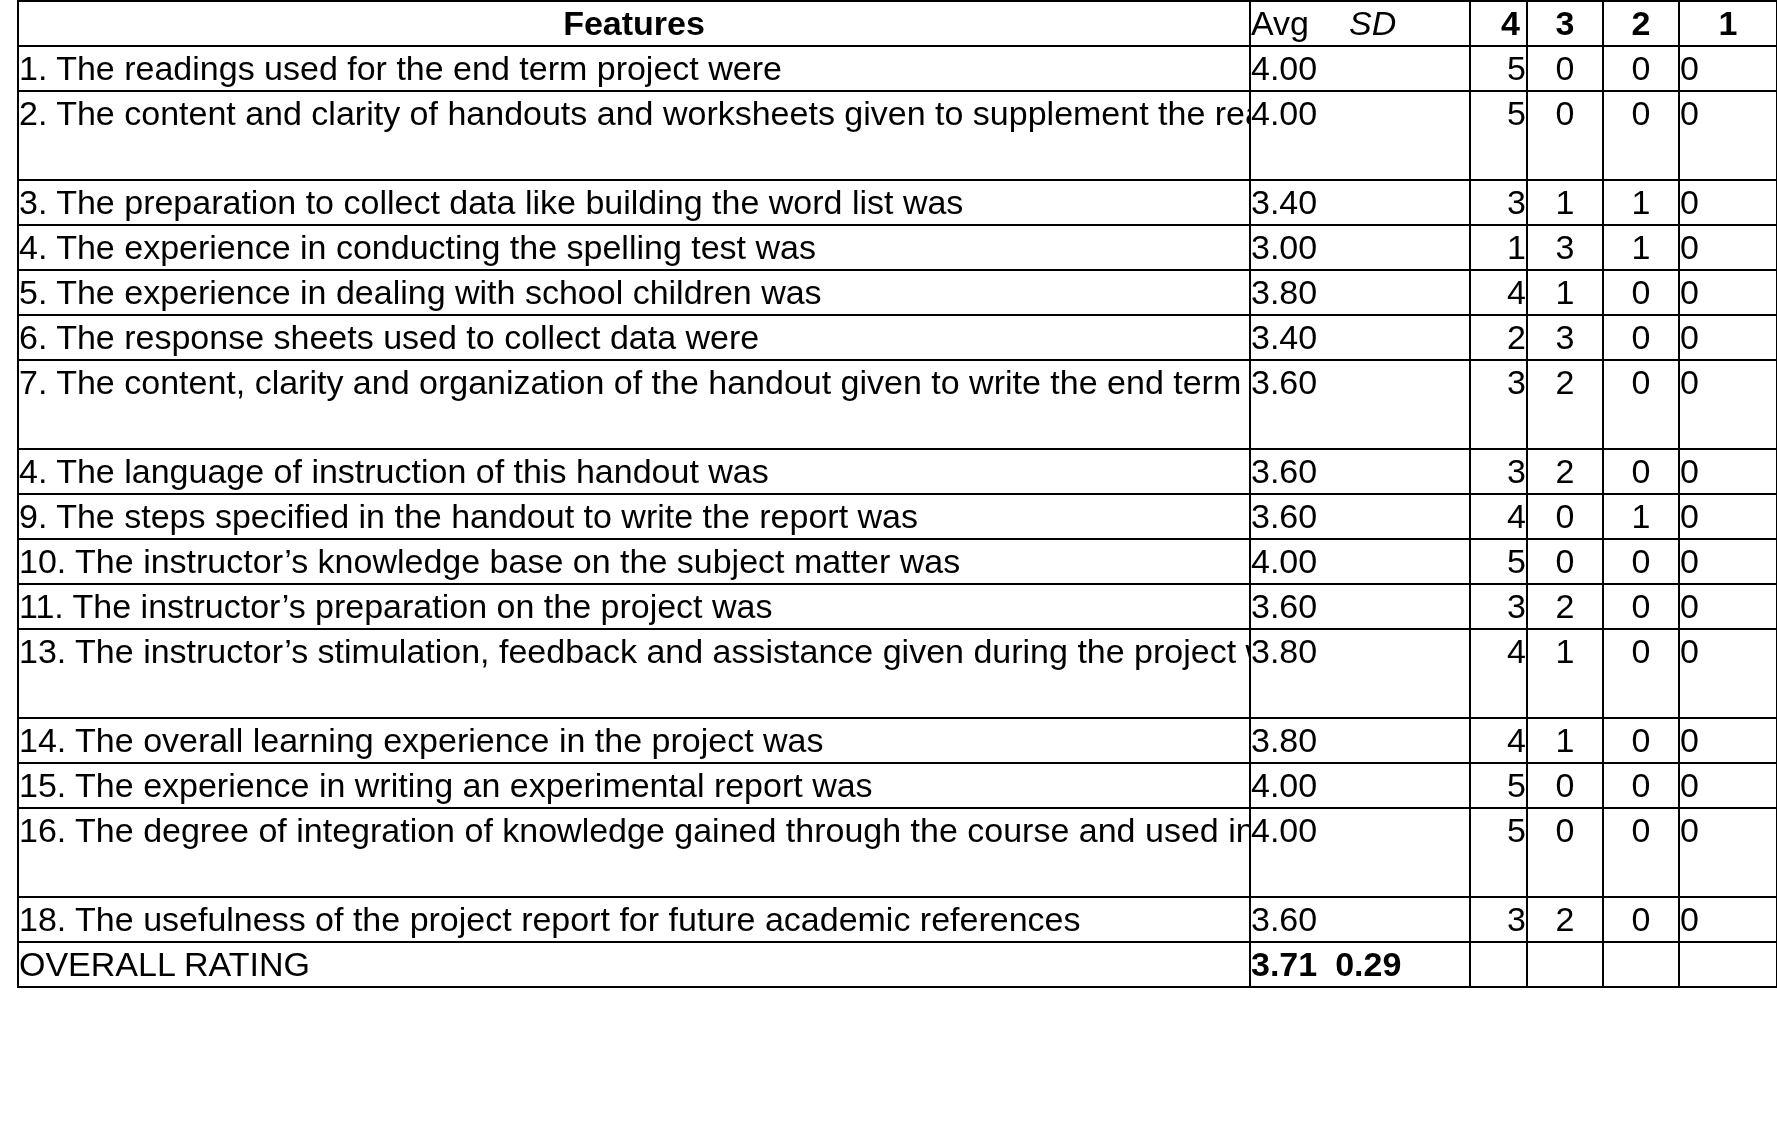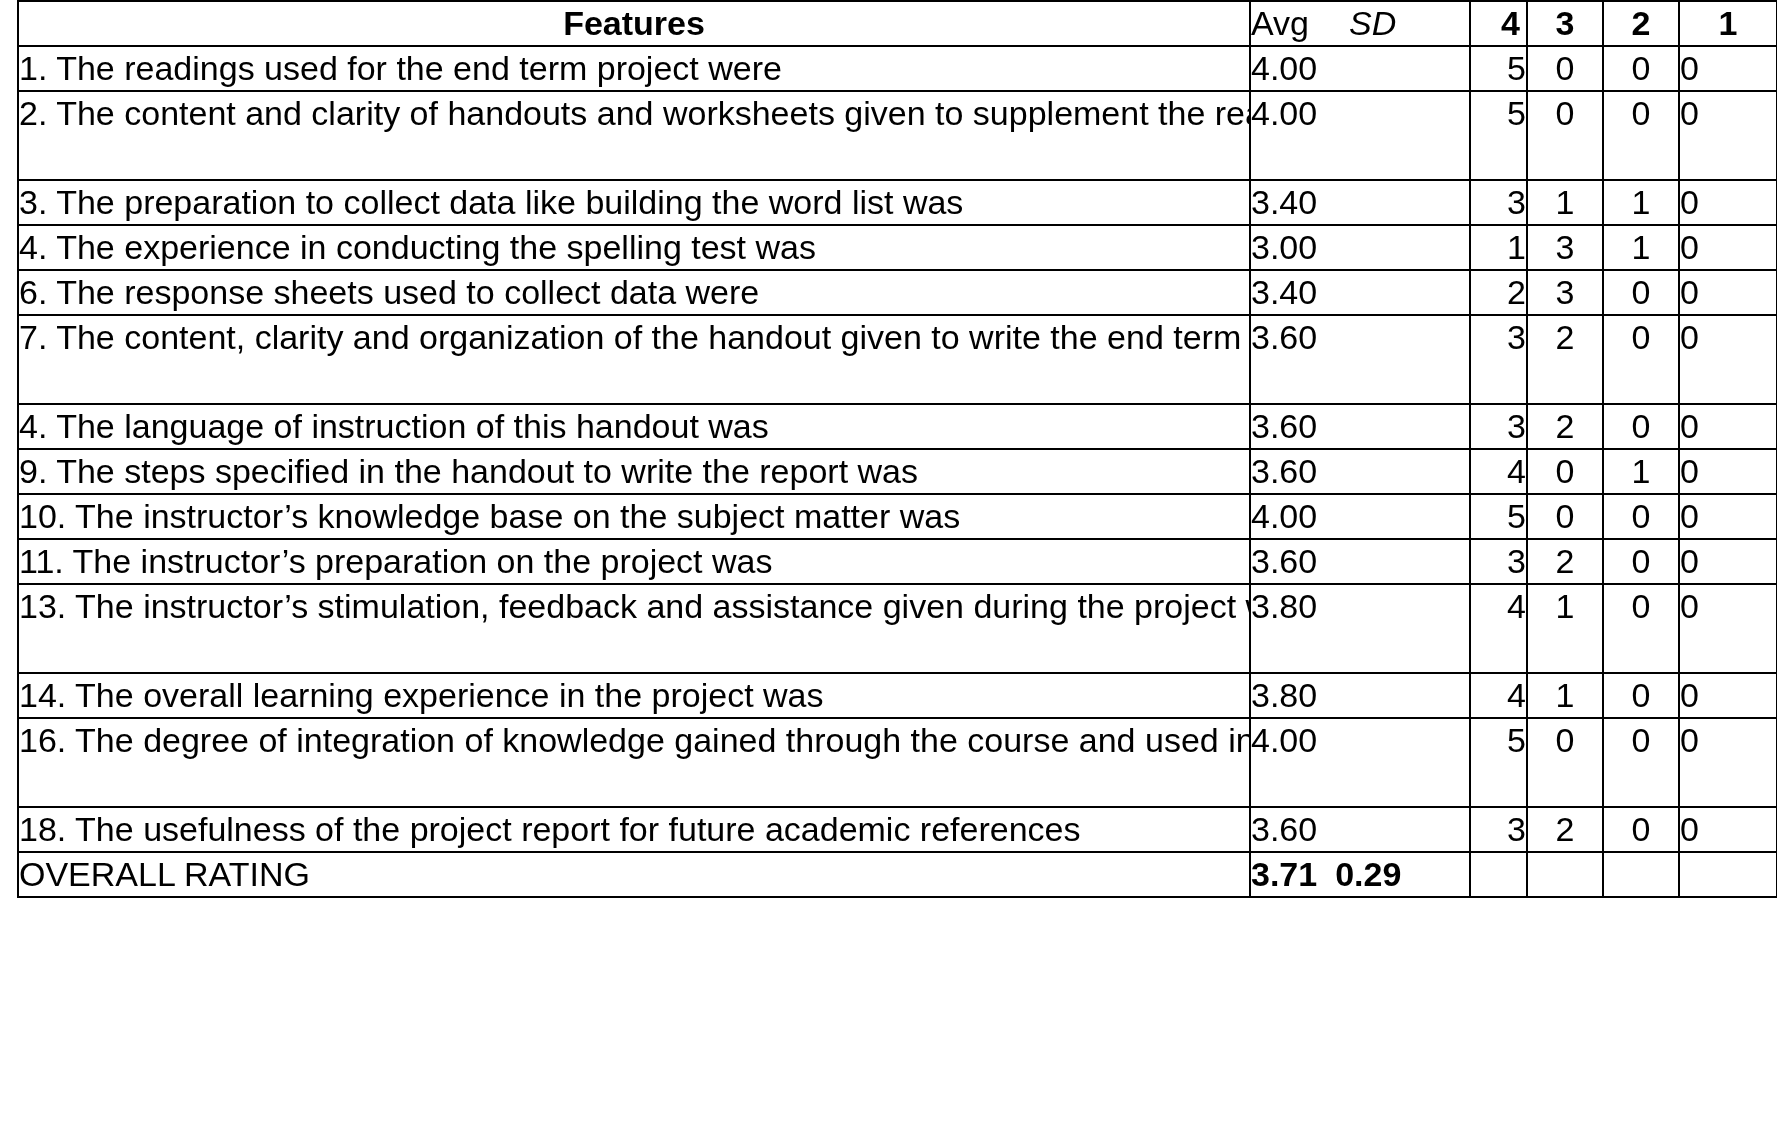--- a/index.html
+++ b/index.html
@@ -87,20 +87,28 @@
       </tr>
       <tr class="single">
         <td class="feat">4. The experience in conducting the spelling test was</td>
         <td class="avg">3.00</td>
         <td class="n4">1</td>
         <td class="n3">3</td>
         <td class="n2">1</td>
         <td class="n1">0</td>
       </tr>
       <tr class="single">
+        <td class="feat">5. The experience in dealing with school children was</td>
+        <td class="avg">3.80</td>
+        <td class="n4">4</td>
+        <td class="n3">1</td>
+        <td class="n2">0</td>
+        <td class="n1">0</td>
+      </tr>
+      <tr class="single">
         <td class="feat">6. The response sheets used to collect data were</td>
         <td class="avg">3.40</td>
         <td class="n4">2</td>
         <td class="n3">3</td>
         <td class="n2">0</td>
         <td class="n1">0</td>
       </tr>
       <tr class="double">
         <td class="feat">7. The content, clarity and organization of the handout given to write the end term project report was</td>
         <td class="avg">3.60</td>
@@ -147,20 +155,28 @@
         <td class="n4">4</td>
         <td class="n3">1</td>
         <td class="n2">0</td>
         <td class="n1">0</td>
       </tr>
       <tr class="single">
         <td class="feat">14. The overall learning experience in the project was</td>
         <td class="avg">3.80</td>
         <td class="n4">4</td>
         <td class="n3">1</td>
+        <td class="n2">0</td>
+        <td class="n1">0</td>
+      </tr>
+      <tr class="single">
+        <td class="feat">15. The experience in writing an experimental report was</td>
+        <td class="avg">4.00</td>
+        <td class="n4">5</td>
+        <td class="n3">0</td>
         <td class="n2">0</td>
         <td class="n1">0</td>
       </tr>
       <tr class="double">
         <td class="feat">16. The degree of integration of knowledge gained through the course and used in the project was</td>
         <td class="avg">4.00</td>
         <td class="n4">5</td>
         <td class="n3">0</td>
         <td class="n2">0</td>
         <td class="n1">0</td>

